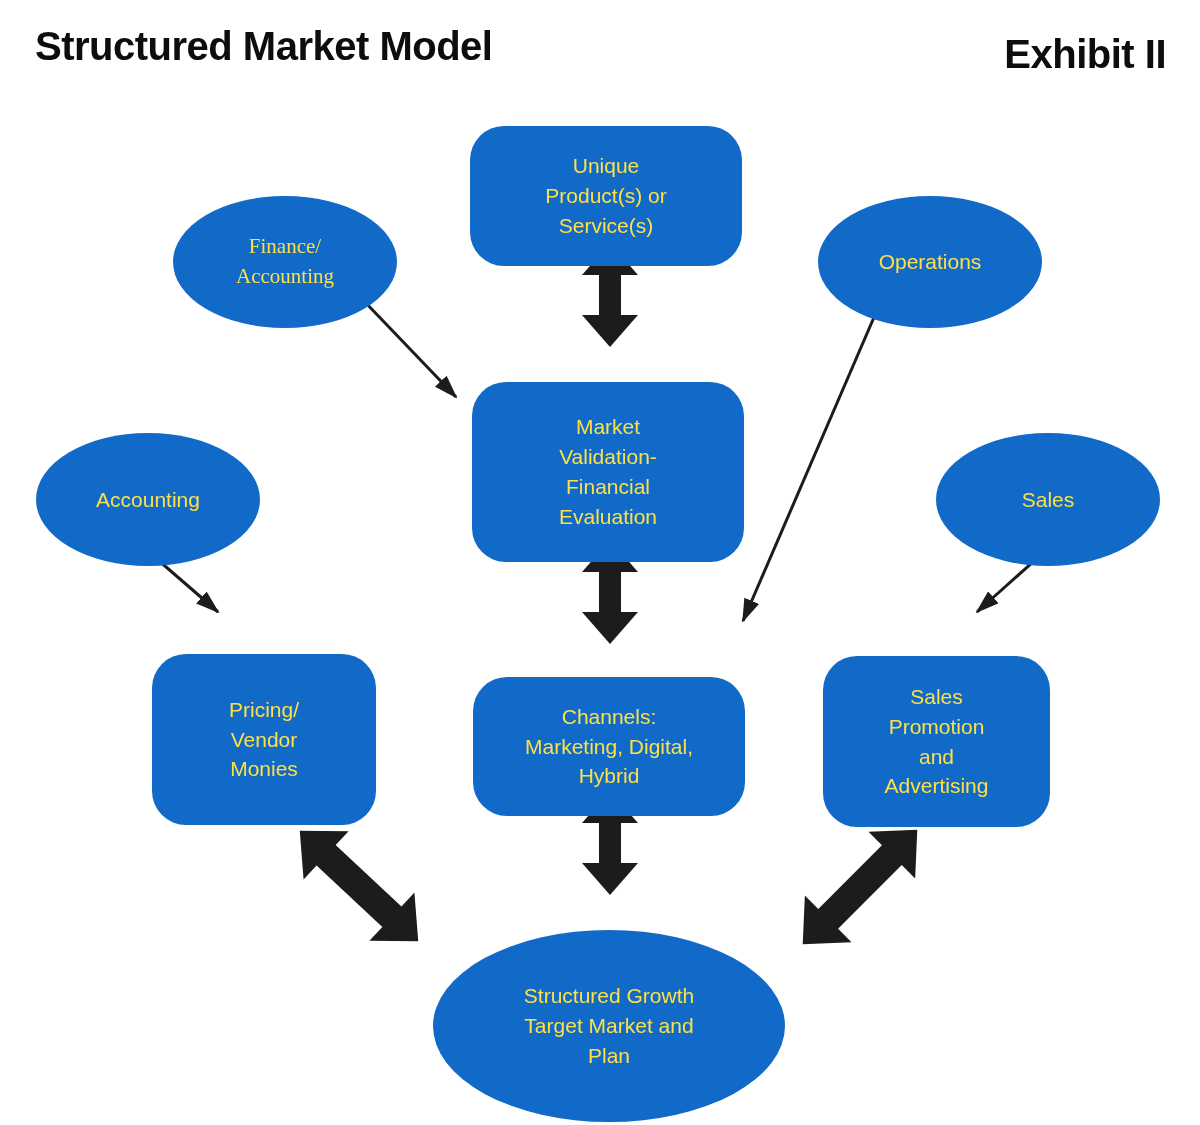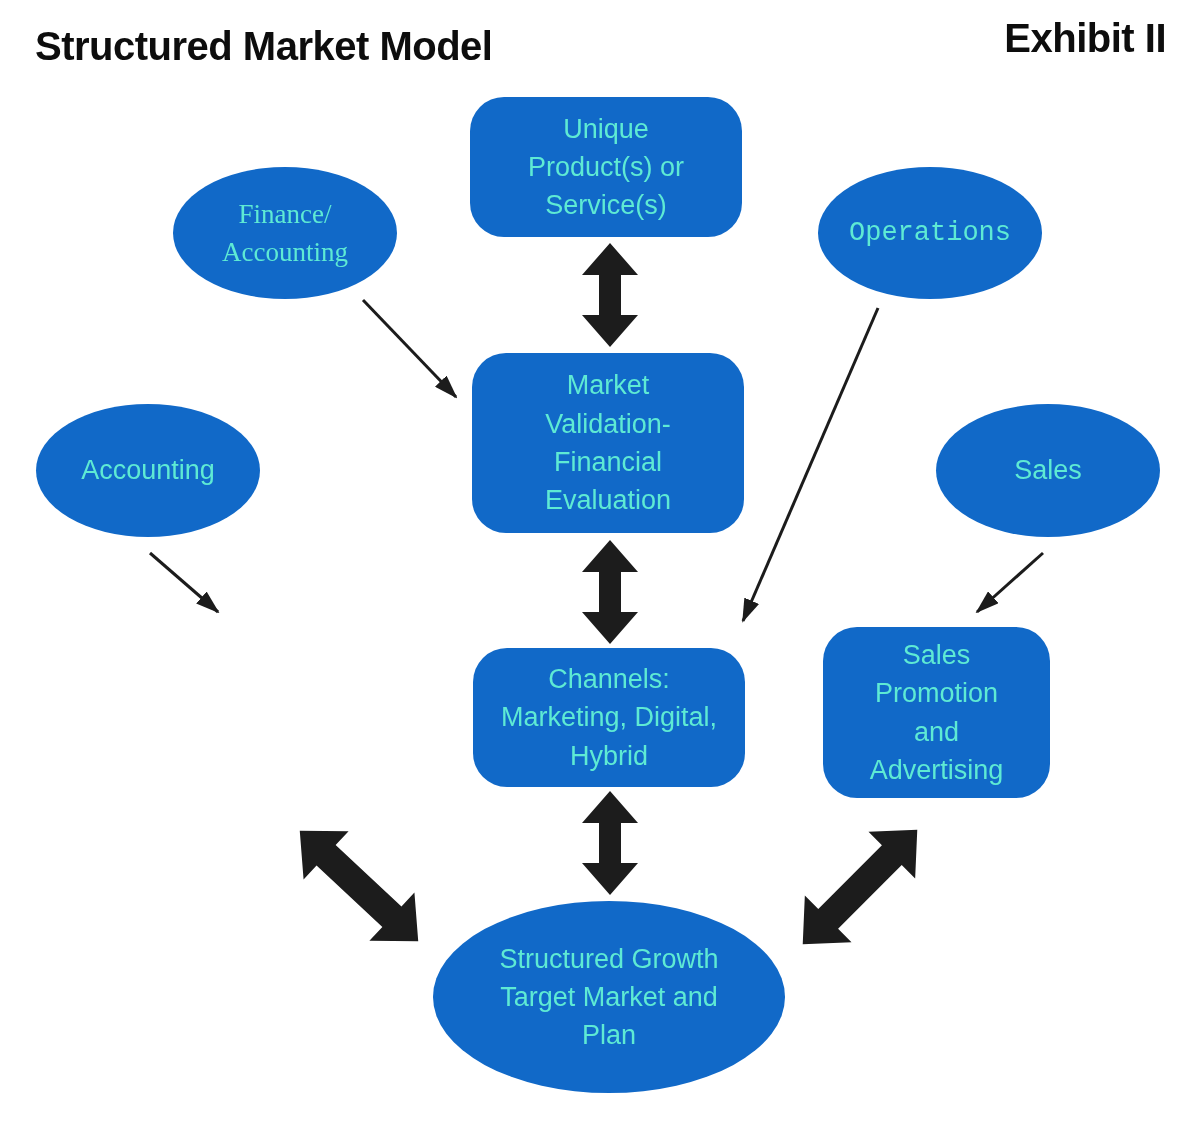--- a/index.html
+++ b/index.html
@@ -20,44 +20,45 @@
     left: 35px;
     top: 24px;
     font-size: 40px;
     font-weight: 700;
     color: #0d0d0d;
     letter-spacing: -0.5px;
   }
   .exhibit-label {
     position: absolute;
     right: 34px;
-    top: 16px;
+    top: 32px;
     font-size: 40px;
     font-weight: 700;
     color: #0d0d0d;
     letter-spacing: -0.5px;
   }
   .node {
     position: absolute;
     background: #1169C8;
-    color: #5eead4;
+    color: #fde047;
     display: flex;
     align-items: center;
     justify-content: center;
     text-align: center;
-    font-size: 27px;
+    font-size: 21px;
     line-height: 1.42;
     white-space: pre-line;
+    margin-top: 29px;
   }
   .rect { border-radius: 34px; }
   .ellipse { border-radius: 50%; }
 
   .node.unique-product     { left: 470px; top: 97px;  width: 272px; height: 140px; }
   .node.finance-accounting { left: 173px; top: 167px; width: 224px; height: 132px; font-family: Liberation Serif, serif; }
-  .node.operations         { left: 818px; top: 167px; width: 224px; height: 132px; font-family: Liberation Mono, monospace; }
+  .node.operations         { left: 818px; top: 167px; width: 224px; height: 132px; }
   .node.market-validation  { left: 472px; top: 353px; width: 272px; height: 180px; }
   .node.marketing          { left: 36px;  top: 404px; width: 224px; height: 133px; }
   .node.sales              { left: 936px; top: 404px; width: 224px; height: 133px; }
   .node.pricing-vendor     { left: 152px; top: 625px; width: 224px; height: 171px; }
   .node.channels           { left: 473px; top: 648px; width: 272px; height: 139px; }
   .node.sales-promotion    { left: 823px; top: 627px; width: 227px; height: 171px; }
   .node.structured-growth  { left: 433px; top: 901px; width: 352px; height: 192px; }
 
   svg.arrow-layer {
     position: absolute;
@@ -108,20 +109,23 @@
 
   <div class="node rect market-validation">Market
 Validation-
 Financial
 Evaluation</div>
 
   <div class="node ellipse marketing">Accounting</div>
 
   <div class="node ellipse sales">Sales</div>
 
+  <div class="node rect pricing-vendor">Pricing/
+Vendor
+Monies</div>
 
   <div class="node rect channels">Channels:
 Marketing, Digital,
 Hybrid</div>
 
   <div class="node rect sales-promotion">Sales
 Promotion
 and
 Advertising</div>
 

